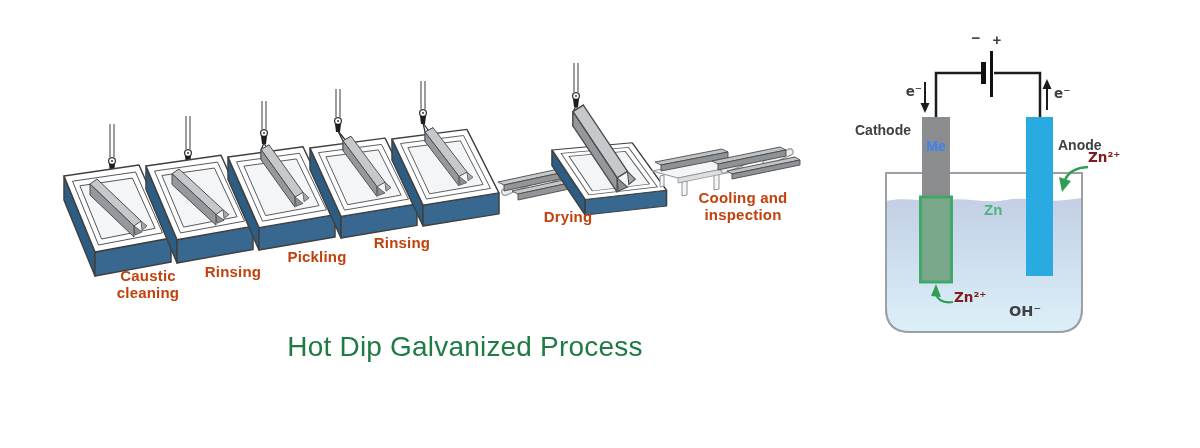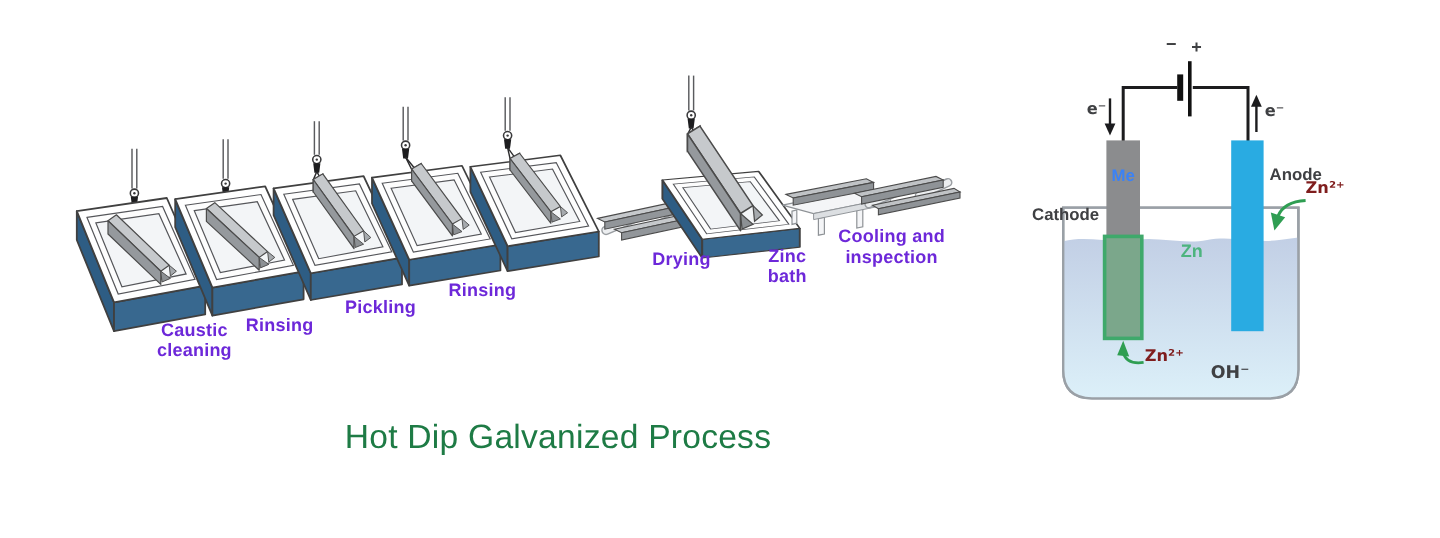--- a/index.html
+++ b/index.html
@@ -1,22 +1,22 @@
 <!DOCTYPE html>
 <html><head>
 <meta charset="utf-8">
 <style>
   html,body{margin:0;padding:0;background:#fff;}
   .canvas{position:relative;width:1200px;height:448px;background:#ffffff;overflow:hidden;
           font-family:"Liberation Sans",sans-serif;}
   .canvas svg{position:absolute;left:0;top:0;}
-  .lbl{position:absolute;color:#6d28d9;font-weight:bold;font-size:15px;line-height:1.12;
+  .lbl{position:absolute;color:#c2410c;font-weight:bold;font-size:15px;line-height:1.12;
        text-align:center;white-space:pre-line;letter-spacing:.2px;}
   .title{position:absolute;width:400px;text-align:center;color:#1e7b45;
-         font-size:28px;font-weight:400;letter-spacing:.2px;margin-top:17px;}
+         font-size:28px;font-weight:400;letter-spacing:.2px;}
   .elab{position:absolute;color:#3f4043;font-weight:bold;font-size:14px;line-height:1;}
   .green{color:#7f1d1d;}
   .zn-green{color:#4db47e;margin-left:28px;}
   .ion{font-family:"DejaVu Sans","Liberation Sans",sans-serif;font-size:13.5px;}
   .ebat{font-size:15px;}
 </style>
 </head>
 <body>
 
 <div class="canvas">
@@ -193,34 +193,32 @@
     <rect x="920.5" y="197" width="31" height="85" fill="#7ba78b" stroke="#3fa96b" stroke-width="3"></rect>
     <rect x="1026" y="117" width="27" height="159" fill="#29abe2"></rect>
 
     <path d="M1088,167 Q1070,168 1065,180" fill="none" stroke="#2f9e52" stroke-width="2.5"></path>
     <polygon points="1059,177 1071,181 1062,192" fill="#2f9e52"></polygon>
     <path d="M953,302 Q939,304 936,294" fill="none" stroke="#2f9e52" stroke-width="2.2"></path>
     <polygon points="931,296 941,297 936,284" fill="#2f9e52"></polygon>
   </g>
 </svg>
 
-<div class="lbl" style="left:112px;top:268px;width:100px;text-align:center;">Caustic
+<div class="lbl" style="left:98px;top:268px;width:100px;text-align:center;">Caustic
 cleaning</div>
 <div class="lbl" style="left:183px;top:264px;width:100px;">Rinsing</div>
 <div class="lbl" style="left:267px;top:249px;width:100px;">Pickling</div>
 <div class="lbl" style="left:352px;top:235px;width:100px;">Rinsing</div>
 <div class="lbl" style="left:518px;top:209px;width:100px;">Drying</div>
-<div class="lbl" style="left:606px;top:206px;width:100px;">Zinc
-bath</div>
 <div class="lbl" style="left:668px;top:190px;width:150px;">Cooling and
 inspection</div>
 
 <div class="title" style="left:265px;top:331px;">Hot Dip Galvanized Process</div>
 
-<div class="elab" style="left:850px;top:123px;width:66px;text-align:right;margin-top:48px;">Cathode</div>
+<div class="elab" style="left:850px;top:123px;width:66px;text-align:center;">Cathode</div>
 <div class="elab" style="left:922px;top:139px;width:28px;text-align:center;color:#3b82f6;">Me</div>
 <div class="elab" style="left:1058px;top:138px;">Anode</div>
 <div class="elab ion" style="left:898px;top:85px;width:24px;text-align:right;">e⁻</div>
 <div class="elab ion" style="left:1054px;top:87px;">e⁻</div>
 <div class="elab ebat" style="left:966px;top:30px;width:20px;text-align:center;">−</div>
 <div class="elab ebat" style="left:989px;top:32px;width:16px;text-align:center;">+</div>
 <div class="elab zn-green" style="left:956px;top:202px;font-size:15px;">Zn</div>
 <div class="elab ion green" style="left:1088px;top:151px;">Zn²⁺</div>
 <div class="elab ion green" style="left:954px;top:291px;">Zn²⁺</div>
 <div class="elab ion" style="left:1009px;top:304px;font-size:14.5px;">OH⁻</div>

